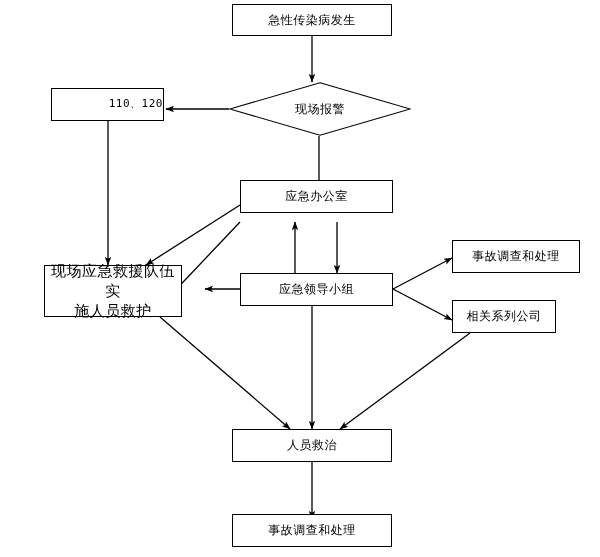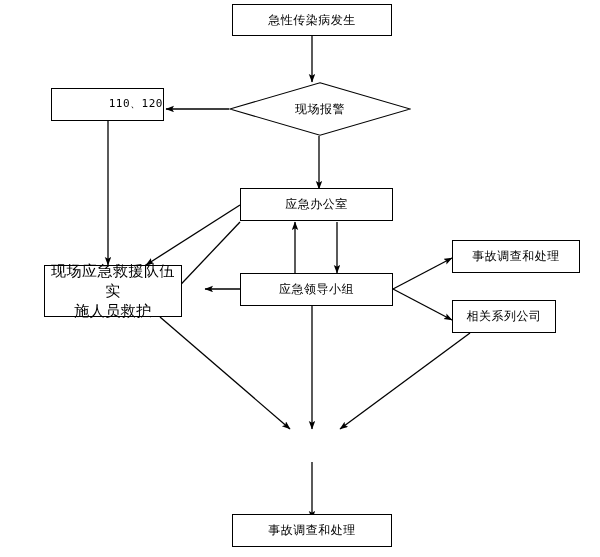--- a/index.html
+++ b/index.html
@@ -110,39 +110,42 @@
     <svg width="182" height="54" viewBox="0 0 182 54">
         <polygon points="91,0.8 181.2,27 91,53.2 0.8,27" fill="#ffffff" stroke="#000000" stroke-width="1.1"></polygon>
       </svg>
     <span class="diamond-label">现场报警</span>
   </div>
 
   <div class="node n-mono" style="left: 51px; top: 88px; width: 113px; height: 33px;">
     <span class="node-label">110、120</span>
   </div>
 
-  <div class="node n-process" style="left: 240px; top: 188px; width: 153px; height: 33px;">
+  <div class="node n-process" style="left: 240px; top: 180px; width: 153px; height: 33px;">
     <span class="node-label">应急办公室</span>
   </div>
 
   <div class="node n-emphasis" style="left: 44px; top: 265px; width: 138px; height: 52px;">
     <span class="node-label">现场应急救援队伍实
 施人员救护</span>
   </div>
 
   <div class="node n-process" style="left: 240px; top: 273px; width: 153px; height: 33px;">
     <span class="node-label">应急领导小组</span>
   </div>
 
   <div class="node n-process" style="left: 452px; top: 240px; width: 128px; height: 33px;">
     <span class="node-label">事故调查和处理</span>
   </div>
 
   <div class="node n-process" style="left: 452px; top: 300px; width: 104px; height: 33px;">
     <span class="node-label">相关系列公司</span>
   </div>
 
+  <div class="node n-process" style="left: 232px; top: 429px; width: 160px; height: 33px;">
+    <span class="node-label">人员救治</span>
+  </div>
 
   <div class="node n-process" style="left: 232px; top: 514px; width: 160px; height: 33px;">
     <span class="node-label">事故调查和处理</span>
   </div>
 
 </div>
 
 </body></html>

